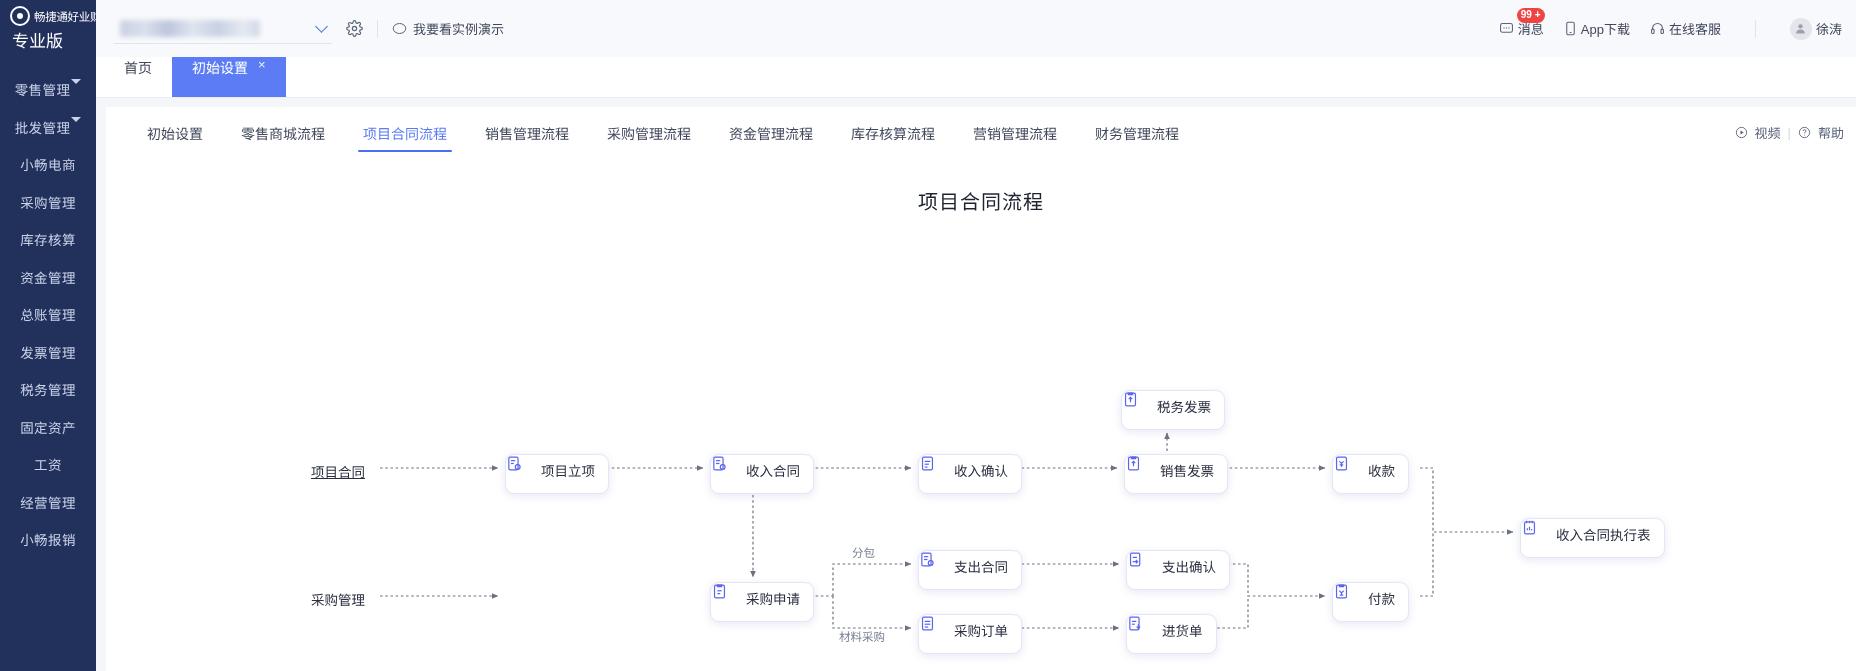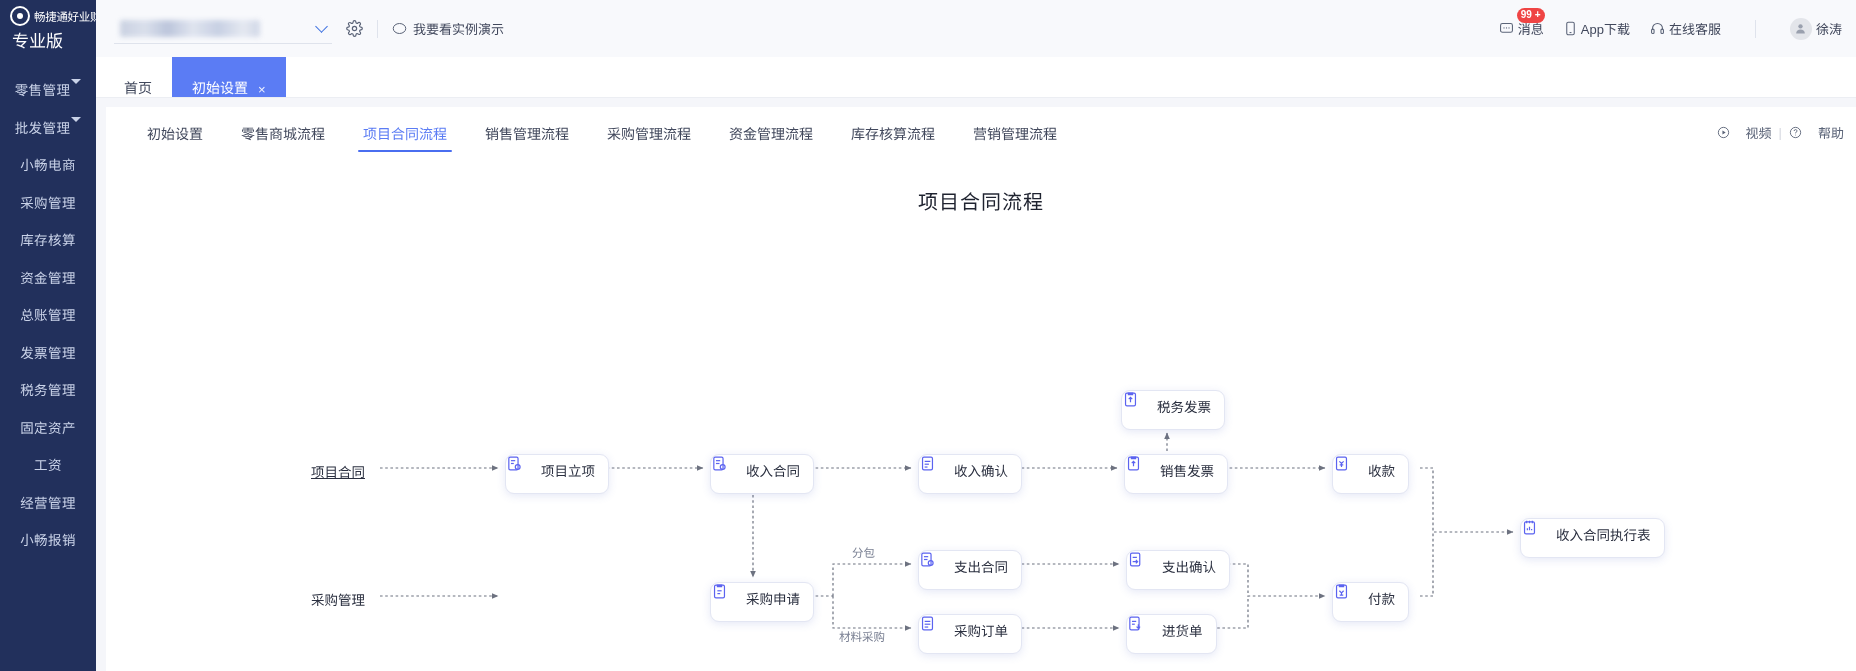--- a/index.html
+++ b/index.html
@@ -83,21 +83,21 @@
     width: 22px; height: 22px; border-radius: 50%; background: #e3e5ea;
     display: flex; align-items: center; justify-content: center; color: #9aa0ae;
   }
 
   
   .tabstrip {
     height: 41px; background: #ffffff; display: flex; align-items: stretch;
     padding-left: 8px; border-bottom: 1px solid #eceef3;
   }
   .wtab {
-    display: flex; align-items: flex-end; padding: 0 20px; font-size: 14px;
+    display: flex; align-items: flex-start; padding: 0 20px; font-size: 14px;
     color: #41485c; cursor: pointer; gap: 10px;
   }
   .wtab.active { background: #5b7cf4; color: #ffffff; }
   .wtab .x { font-size: 13px; opacity: .9; }
 
   
   .content {
     position: absolute; left: 10px; right: 0px; top: 107px; bottom: 0;
     background: #ffffff;
   }
@@ -112,21 +112,21 @@
   }
   .stab.active { color: #5b7cf4; }
   .stab.active::after {
     content: ""; position: absolute; left: 14px; right: 14px; bottom: 6px;
     height: 2.5px; background: #4a6ef0; border-radius: 2px;
   }
   .subtabs-right {
     margin-left: auto; display: flex; align-items: center; gap: 7px;
     font-size: 13px; color: #5b6478; padding-right: 12px;
   }
-  .sr-item { display: flex; align-items: center; gap: 16px; cursor: pointer; text-align: center; }
+  .sr-item { display: flex; align-items: center; gap: 7px; cursor: pointer; text-align: center; }
   .sr-div { color: #d6d9e0; }
 
   .diagram-title {
     text-align: center; font-size: 20px; color: #1f2330; margin-top: 28px;
     letter-spacing: 1px;
   }
 
   
   .canvas { position: absolute; left: 0; top: 0; width: 1746px; height: 564px; }
   .canvas svg { position: absolute; left: 0; top: 0; }
@@ -294,20 +294,23 @@
           </div>
         <div class="stab">
           <span>资金管理流程</span>
           </div>
         <div class="stab">
           <span>库存核算流程</span>
           </div>
         <div class="stab">
           <span>营销管理流程</span>
           </div>
+        <div class="stab">
+          <span>财务管理流程</span>
+          </div>
 
         <div class="subtabs-right">
           <span class="sr-item">
             <svg width="13" height="13" viewBox="0 0 24 24" fill="none" stroke="#5b6478" stroke-width="1.7">
               <circle cx="12" cy="12" r="9.5"></circle>
                 <path d="M10 8.5l6 3.5-6 3.5z" fill="#5b6478" stroke="none"></path>
             </svg>
             <span>视频</span>
           </span>
           <span class="sr-div">|</span>

